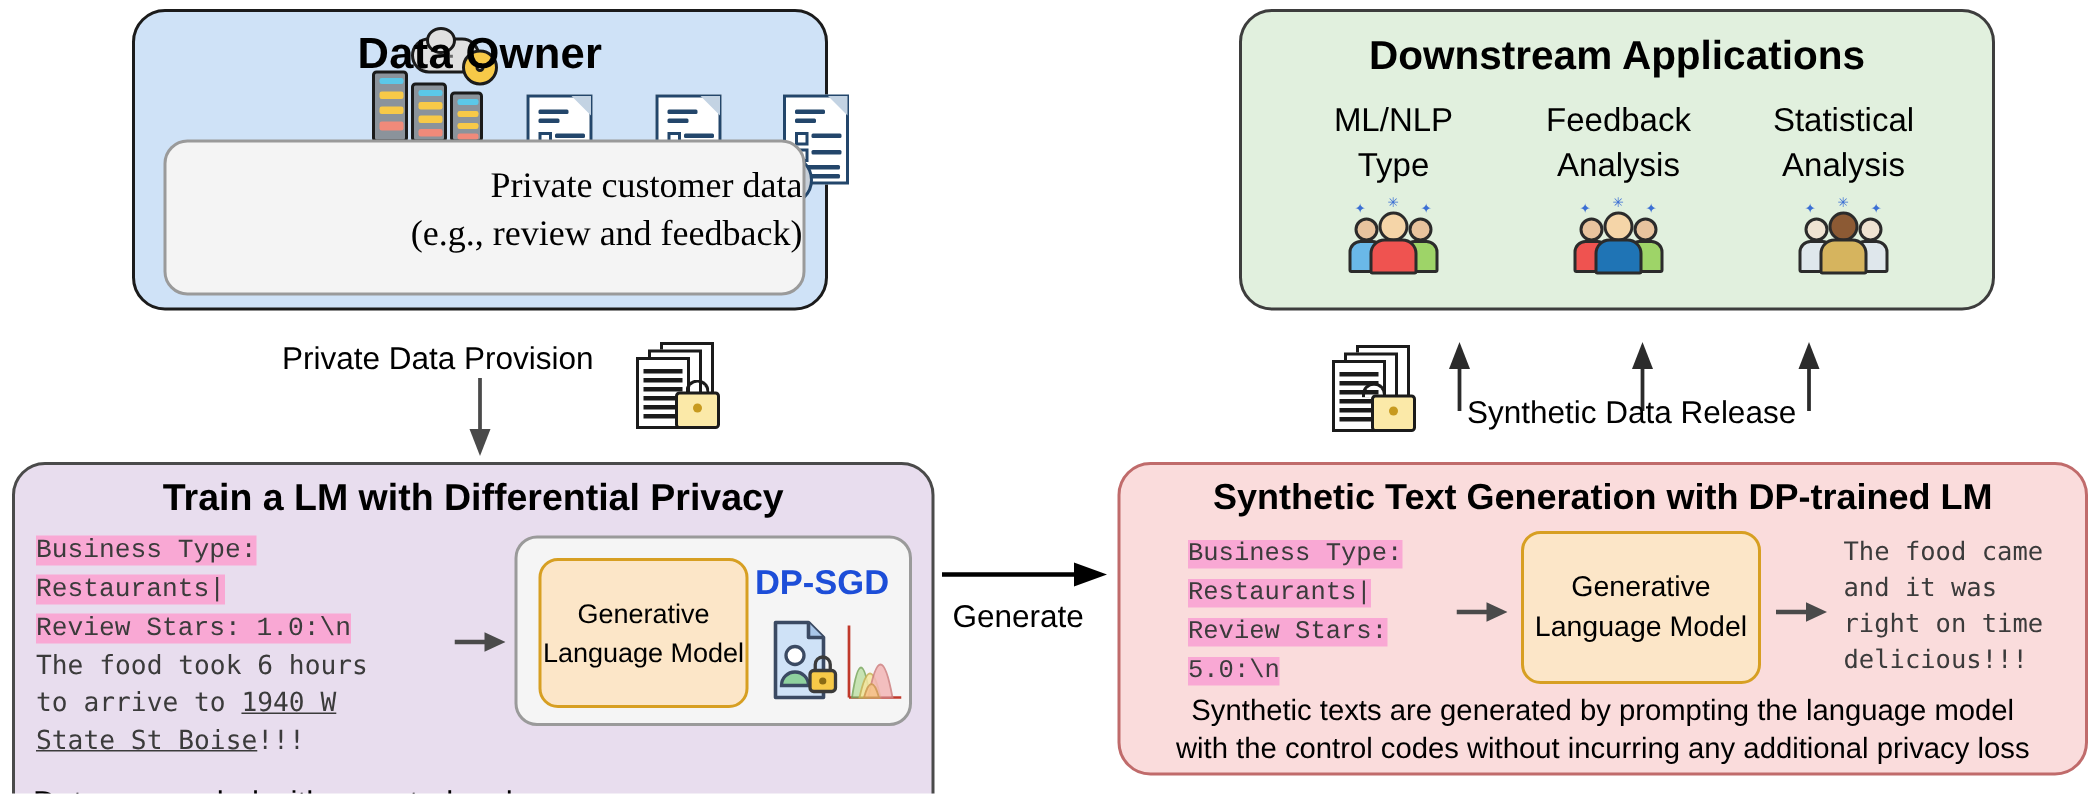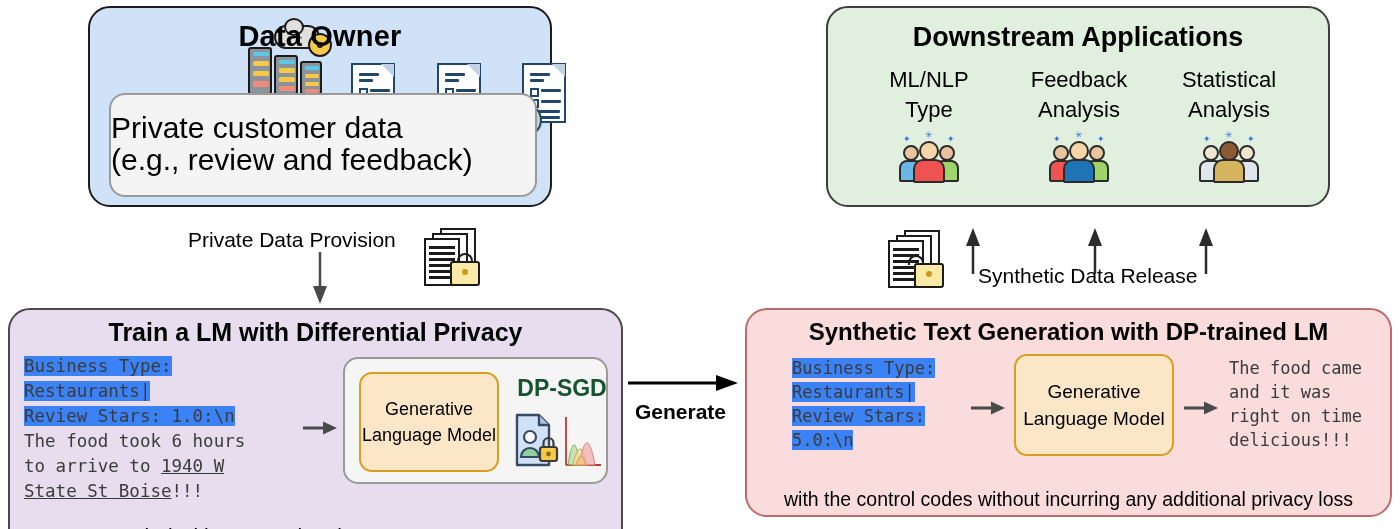--- a/index.html
+++ b/index.html
@@ -9,21 +9,21 @@
   .rounded{border-radius:22px;}
 
   
   #data-owner-panel{left:88px;top:6px;width:464px;height:201px;
       background:#cfe2f7;border:2.5px solid #1b1b1b;}
   #data-owner-title{position:absolute;left:0;right:0;top:12px;text-align:center;
       font-size:29px;font-weight:bold;letter-spacing:.2px;}
   #private-data-box{position:absolute;left:19px;top:85px;width:424px;height:100px;
       background:#f4f4f4;border:2px solid #9a9a9a;border-radius:16px;}
   #private-data-box .l1,#private-data-box .l2{position:absolute;left:0;right:0;
-      text-align:left;font-size:30px;}
+      text-align:right;font-size:24px;font-family:Liberation Serif, serif;}
   #private-data-box .l1{top:16px;}
   #private-data-box .l2{top:48px;}
 
   .doc-person{position:absolute;width:58px;height:74px;}
   .doc-person .page{position:absolute;left:14px;top:0;width:44px;height:60px;
       background:#fff;border:2.2px solid #23466b;box-sizing:border-box;}
   .doc-person .fold{position:absolute;right:-1px;top:-1px;width:0;height:0;
       border-left:13px solid transparent;border-top:13px solid #c3d3e3;}
   .doc-person .ln{position:absolute;background:#23466b;height:2.5px;border-radius:1px;}
   .doc-person .sq{position:absolute;width:5px;height:5px;border:2px solid #23466b;}
@@ -61,31 +61,31 @@
   .people-icon .b{position:absolute;border:2px solid #2b2b2b;box-sizing:border-box;}
   .people-icon .sp{position:absolute;color:#3b6fd4;font-size:9px;line-height:9px;}
 
   
   #train-panel{left:8px;top:308px;width:615px;height:247px;
       background:#e8ddee;border:2.5px solid #4a4a4a;}
   #train-title{position:absolute;left:0;right:0;top:8px;text-align:center;
       font-size:25px;font-weight:bold;}
   #train-code{position:absolute;left:14px;top:44px;width:275px;
       font-family:"DejaVu Sans Mono", monospace;font-size:17.5px;line-height:25px;color:#3b3b3b;}
-  .hl{background:#3b82f6;}
+  .hl{background:#f9a8d4;font-family:Liberation Mono, monospace;}
   .ul{text-decoration:underline;}
   #train-arrow{position:absolute;left:293px;top:108px;width:34px;height:20px;}
   #train-inner{position:absolute;left:333px;top:47px;width:265px;height:127px;
       background:#f5f5f5;border:2.5px solid #9a9a9a;border-radius:15px;box-sizing:border-box;}
   #glm-box-left{position:absolute;left:14px;top:13px;width:140px;height:100px;
       background:#fce6c8;border:2.5px solid #d79f22;border-radius:13px;box-sizing:border-box;
       display:flex;flex-direction:column;align-items:center;justify-content:center;}
   #glm-box-left span{font-size:18px;line-height:26px;white-space:nowrap;}
-  #dpsgd-label{position:absolute;left:172px;top:16px;width:90px;text-align:center;
-      font-size:23px;font-weight:bold;color:#14532d;}
+  #dpsgd-label{position:absolute;left:158px;top:16px;width:90px;text-align:center;
+      font-size:23px;font-weight:bold;color:#1d4ed8;}
   #dpsgd-icon{position:absolute;left:168px;top:52px;width:88px;height:58px;}
   #train-caption{position:absolute;left:12px;bottom:5px;font-size:21px;}
 
   
   #synth-panel{left:745px;top:308px;width:647px;height:209px;
       background:#fadcdc;border:2.5px solid #c06b6b;}
   #synth-title{position:absolute;left:0;right:0;top:8px;text-align:center;
       font-size:24px;font-weight:bold;}
   #synth-code{position:absolute;left:45px;top:46px;width:185px;
       font-family:"DejaVu Sans Mono", monospace;font-size:17px;line-height:24px;color:#3b3b3b;}
@@ -98,21 +98,21 @@
   #synth-out{position:absolute;left:482px;top:46px;width:160px;
       font-family:"DejaVu Sans Mono", monospace;font-size:17px;line-height:24px;color:#3b3b3b;}
   #synth-caption{position:absolute;left:0;right:0;bottom:3px;text-align:center;
       font-size:19.5px;line-height:25px;}
 
   
   #provision-label{position:absolute;left:188px;top:228px;font-size:21px;}
   #provision-arrow{position:absolute;left:310px;top:252px;width:20px;height:52px;}
   #release-label{position:absolute;left:978px;top:264px;font-size:21px;}
   .up-arrow{position:absolute;width:20px;height:46px;}
-  #generate-label{position:absolute;left:635px;top:400px;font-size:21px;font-weight:bold;}
+  #generate-label{position:absolute;left:635px;top:400px;font-size:21px;}
   #generate-arrow{position:absolute;left:628px;top:372px;width:110px;height:22px;}
 
   .docstack{position:absolute;width:62px;height:66px;}
   .docstack .sheet{position:absolute;background:#fff;border:2.5px solid #1b1b1b;box-sizing:border-box;}
   .docstack .line{position:absolute;background:#1b1b1b;height:2.5px;}
   .docstack .lockbody{position:absolute;background:#fbe9a8;border:2.5px solid #1b1b1b;
       border-radius:3px;box-sizing:border-box;}
   .docstack .shackle{position:absolute;border:2.5px solid #1b1b1b;border-bottom:none;
       border-radius:8px 8px 0 0;box-sizing:border-box;}
   .docstack .keyh{position:absolute;background:#c79a1f;border-radius:50%;}
@@ -375,15 +375,16 @@
   </svg>
 
   <div id="synth-out">
     <div>The food came</div>
     <div>and it was</div>
     <div>right on time</div>
     <div>delicious!!!</div>
   </div>
 
   <div id="synth-caption">
+    <div>Synthetic texts are generated by prompting the language model</div>
     <div>with the control codes without incurring any additional privacy loss</div>
   </div>
 </div>
 
 </body></html>

